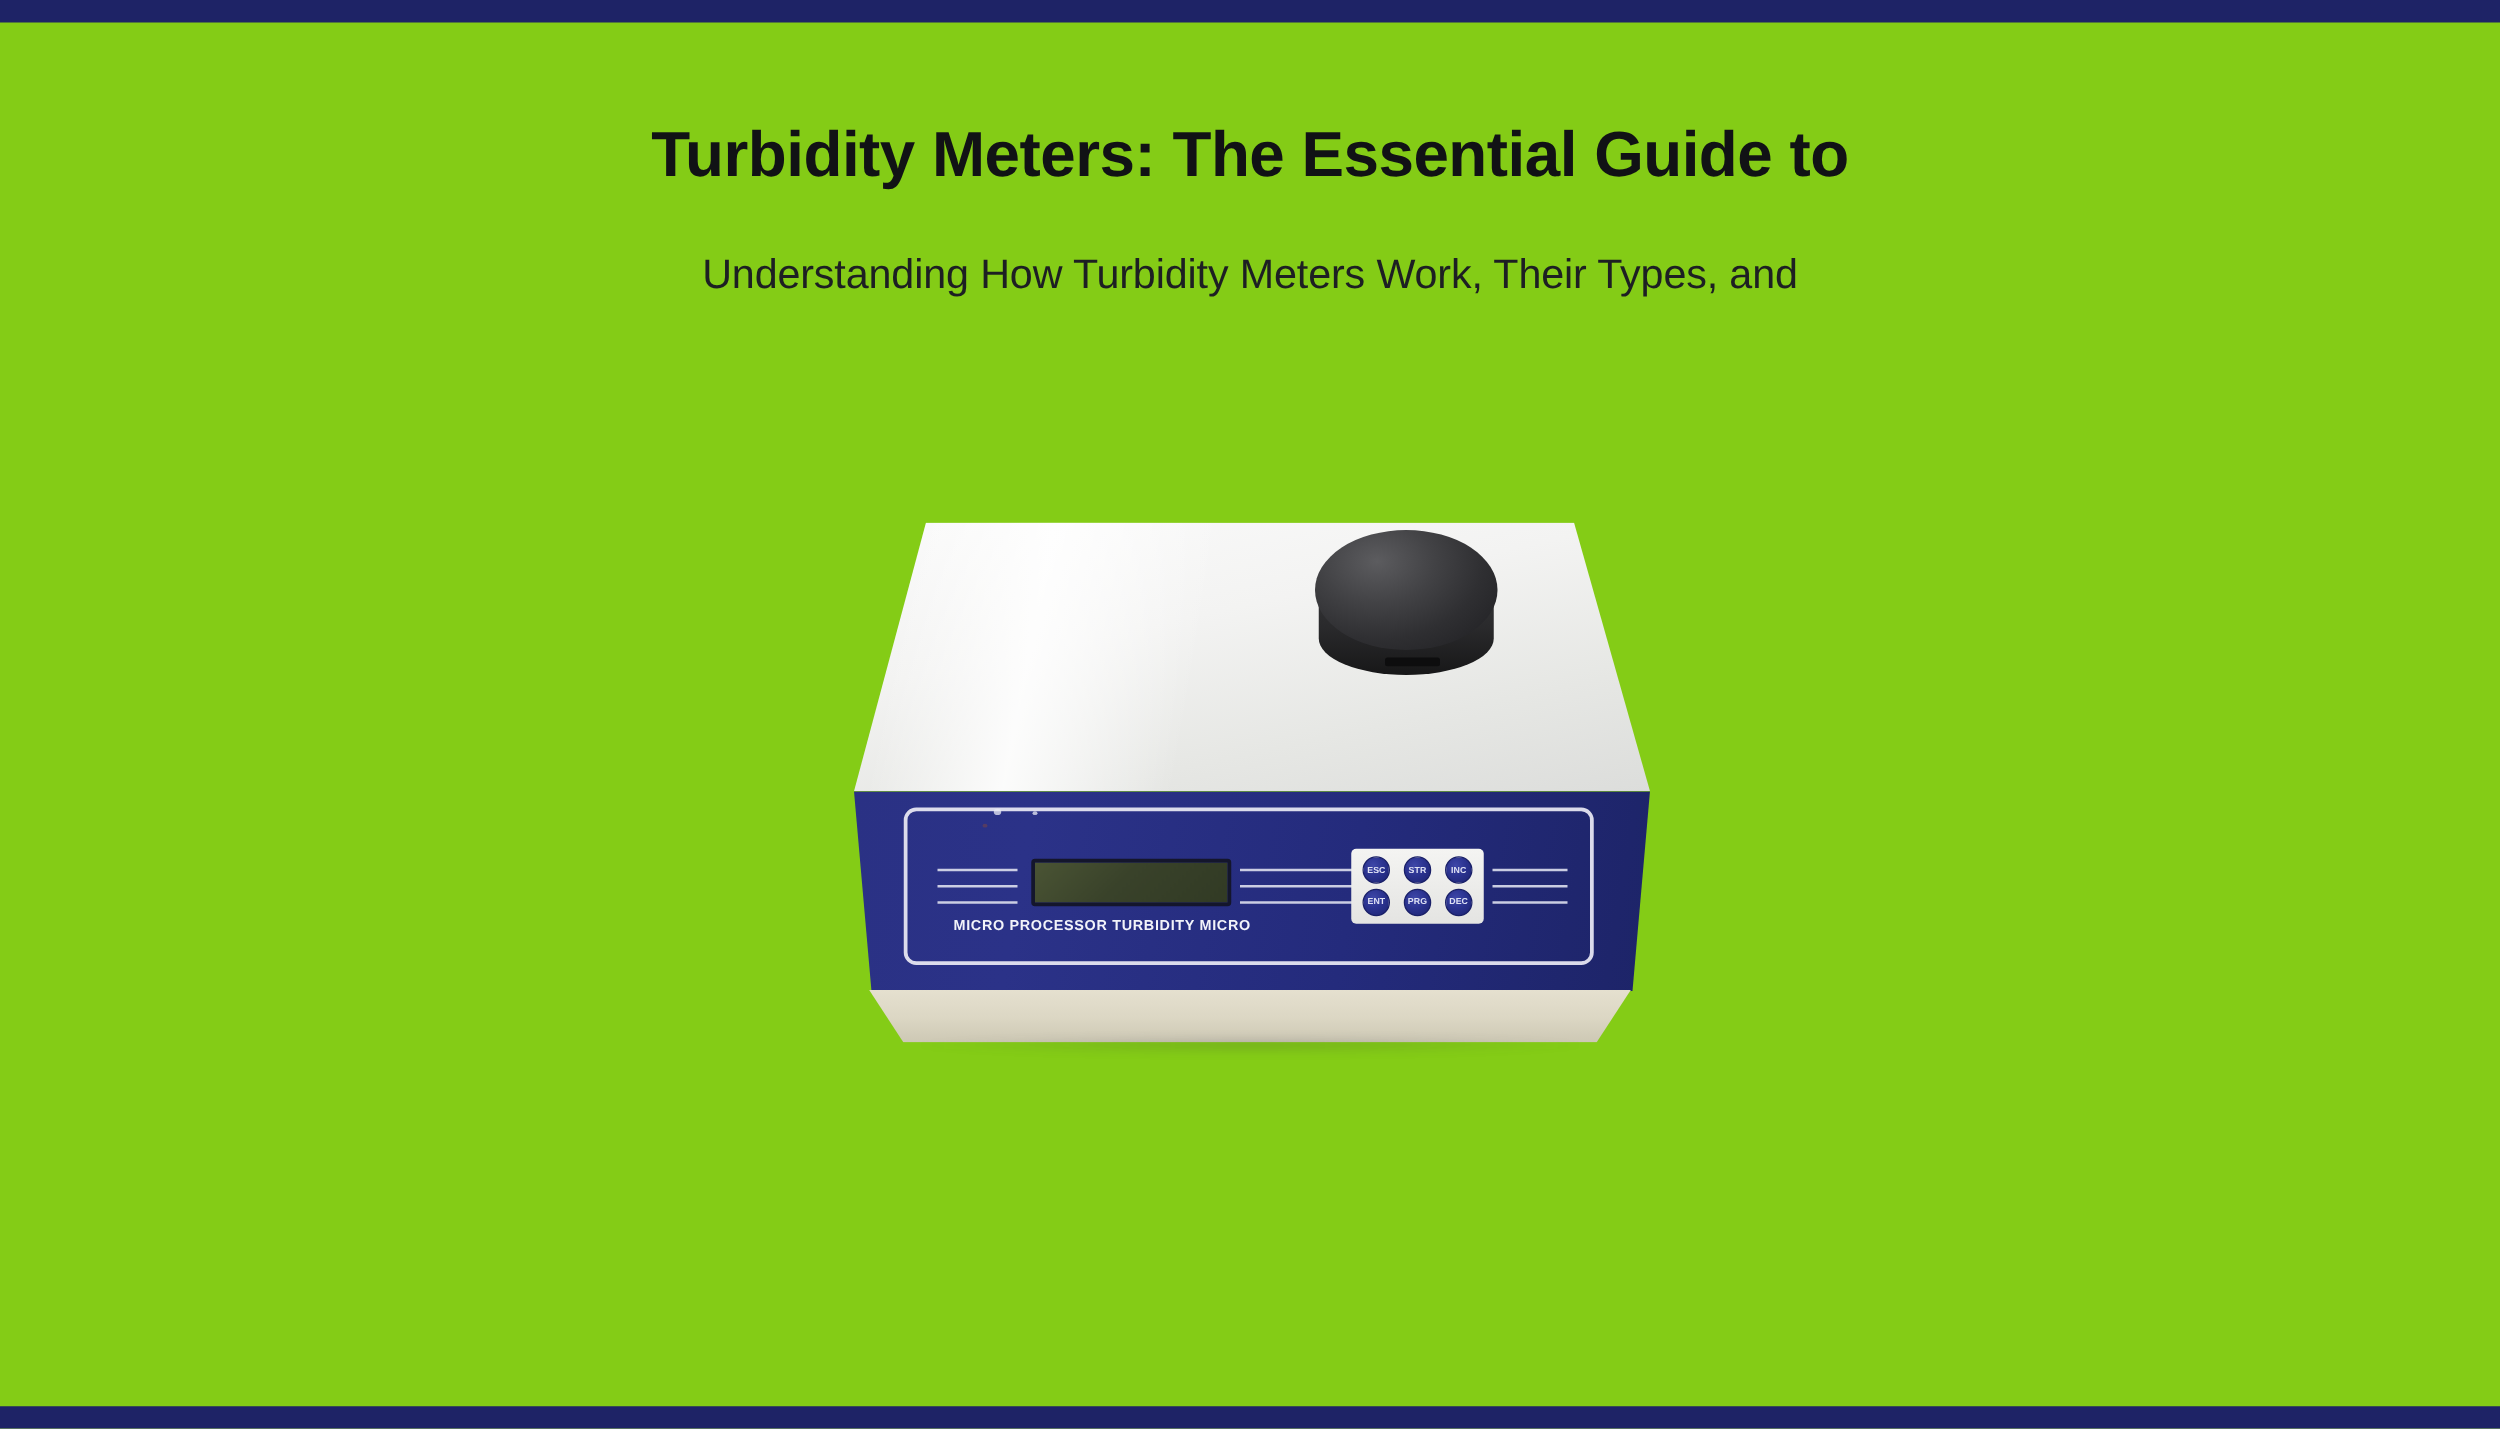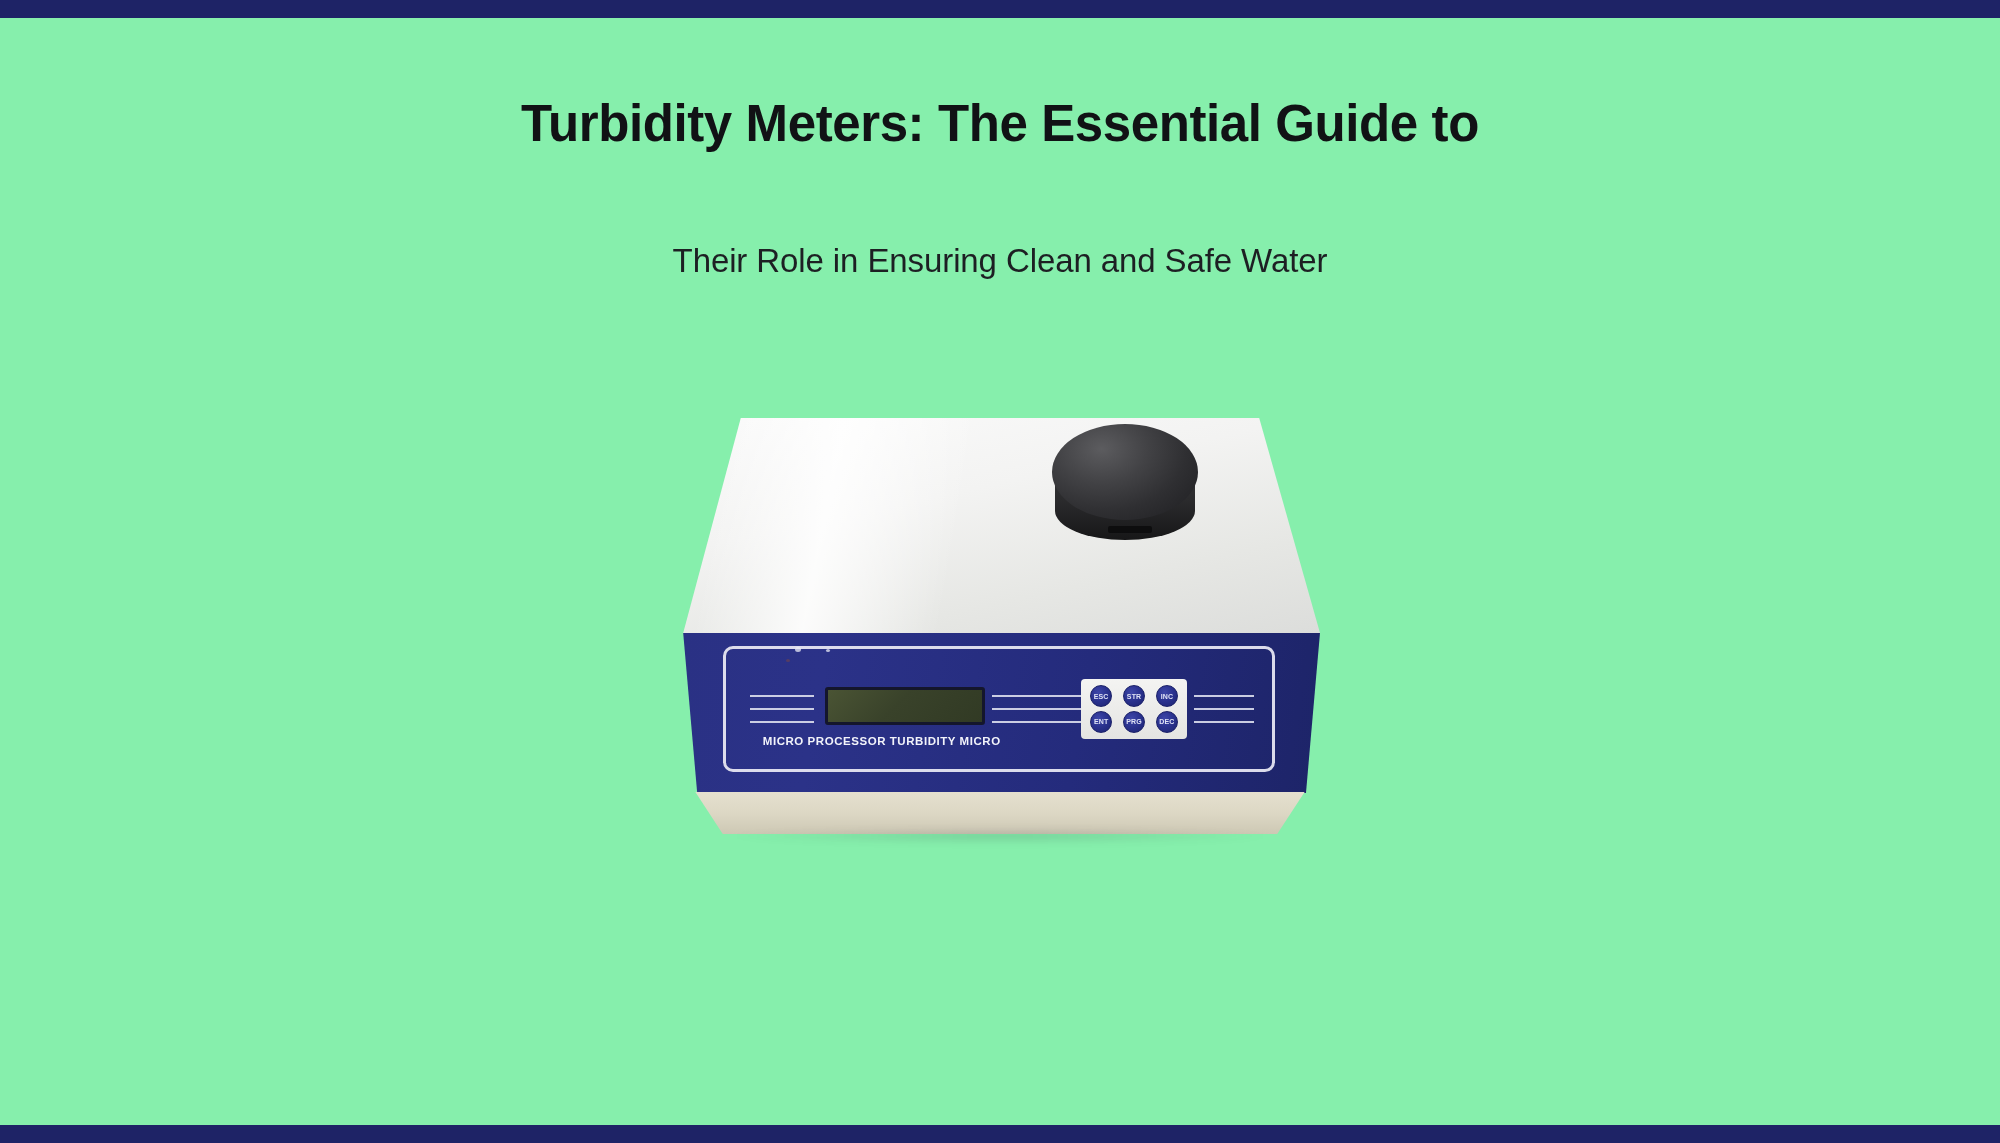--- a/index.html
+++ b/index.html
@@ -12,21 +12,21 @@
     background: #f0f1f3;
     font-family: "Liberation Sans", sans-serif;
     overflow: hidden;
     position: relative;
   }
 
   .page {
     position: relative;
     width: 2000px;
     height: 1143px;
-    background: #86efac;
+    background: #84cc16;
     display: flex;
     flex-direction: column;
   }
 
   
   .accent-bar {
     width: 100%;
     background: #1e2366;
     flex: 0 0 auto;
   }
@@ -286,22 +286,21 @@
 
   <div class="accent-bar top"></div>
 
   <div class="content">
 
     <div class="hero-text">
       <h1 class="hero-title">
         <span>Turbidity Meters: The Essential Guide to</span><br>
       </h1>
       <p class="hero-subtitle">
-        <br>
-        <span>Their Role in Ensuring Clean and Safe Water</span>
+        <span>Understanding How Turbidity Meters Work, Their Types, and</span><br>
       </p>
     </div>
 
     <div class="device-figure">
       <div class="device">
 
         <div class="device-top"></div>
         <div class="device-top-sheen"></div>
 
         <div class="chamber-cap">

